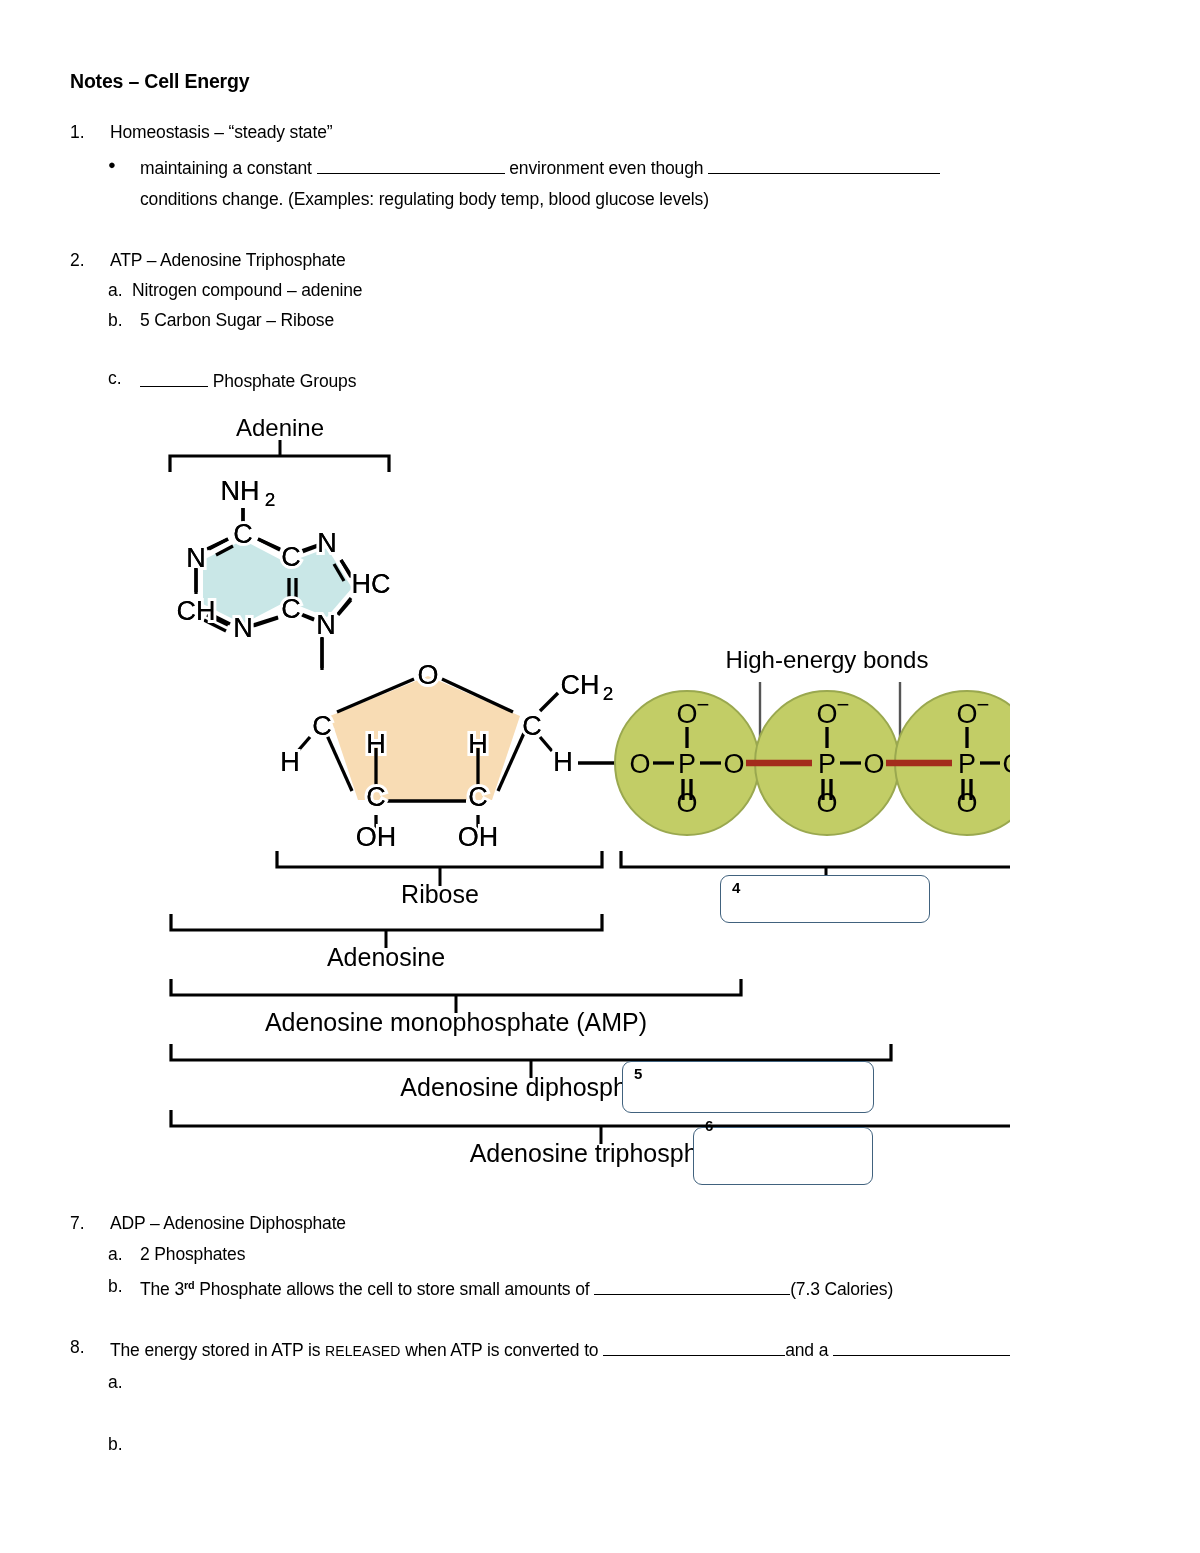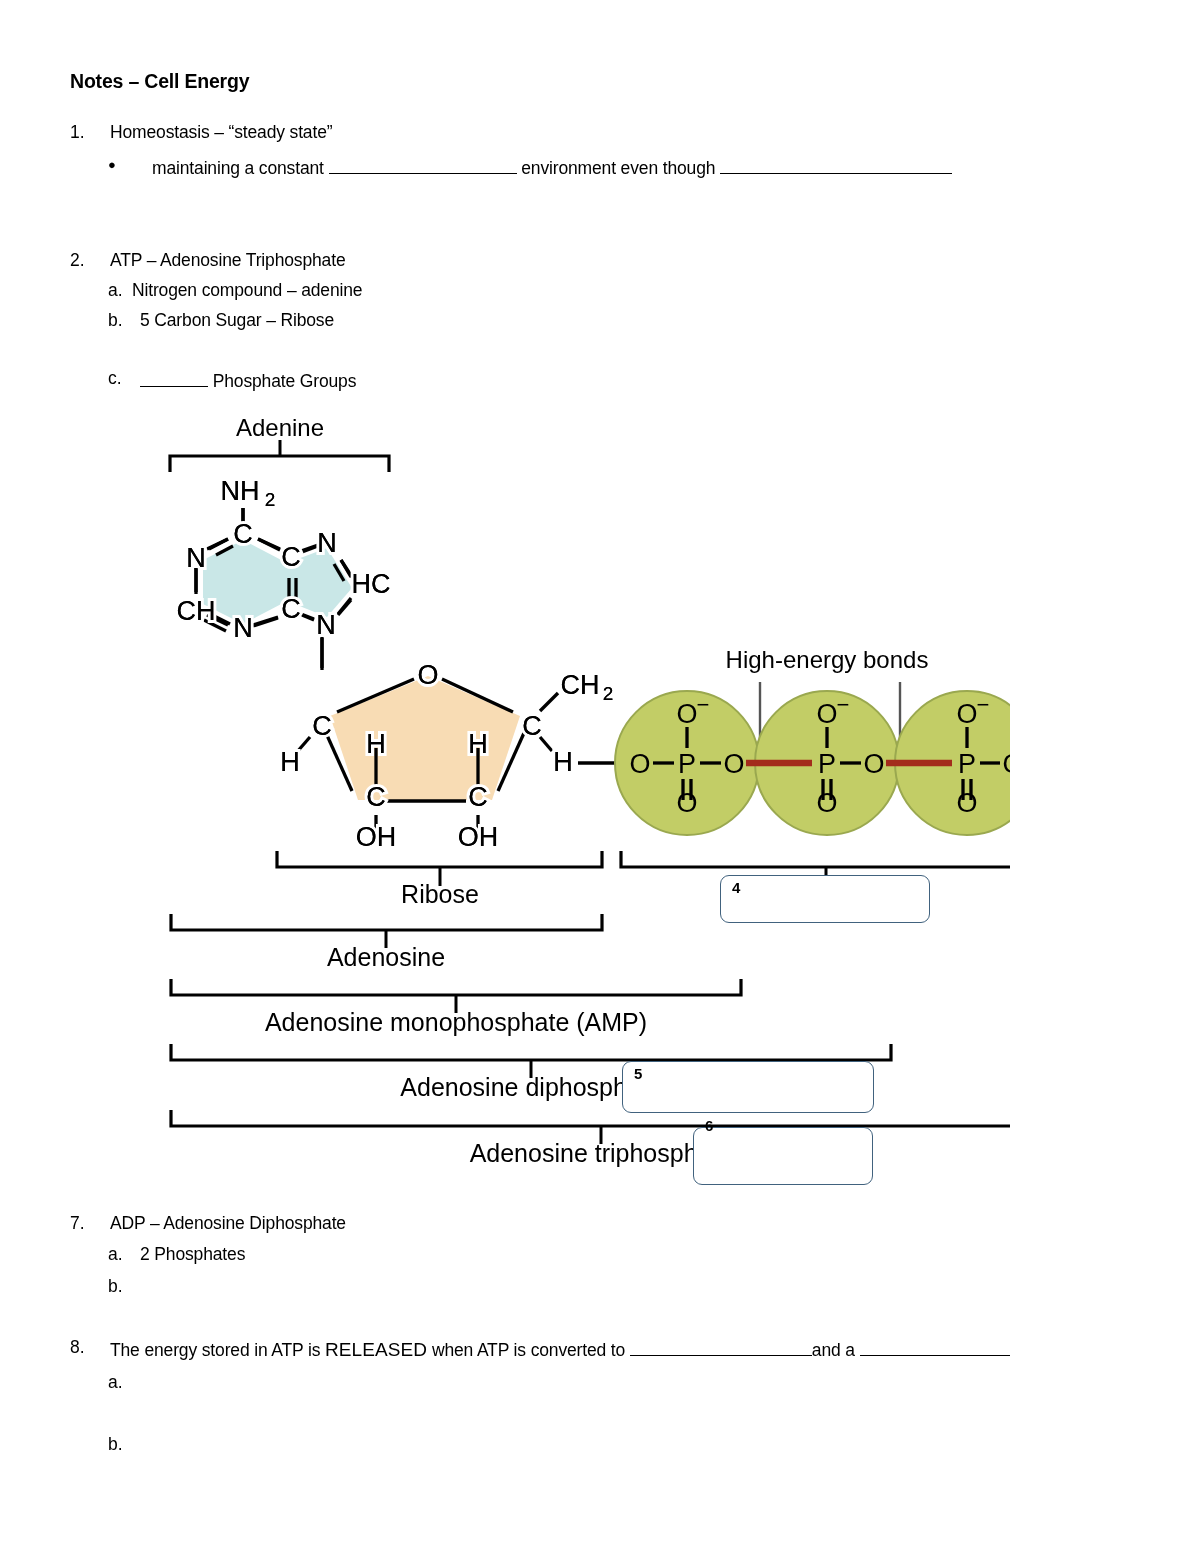--- a/index.html
+++ b/index.html
@@ -41,21 +41,21 @@
     font-size: 17.5px;
     white-space: nowrap;
   }
   .bullet-dot {
     position: absolute;
     font-size: 13px;
     white-space: nowrap;
   }
   .b { font-weight: normal; }
   .smallcaps {
-    font-size: 19px;
+    font-size: 14px;
     letter-spacing: 0.1px;
   }
   sup {
     font-size: 0.62em;
     vertical-align: super;
     font-weight: bold;
   }
   .blank {
     display: inline-block;
     border-bottom: 1.6px solid #000;
@@ -98,26 +98,27 @@
 <body>
 
 <div id="page">
 
   <div class="doc-title">Notes – Cell Energy</div>
 
   <div class="marker" style="left:70px; top:122px;">1.</div>
   <div class="num-item b" style="left:110px; top:122px;">Homeostasis – “steady state”</div>
 
   <div class="bullet-dot" style="left:108px; top:157px;">●</div>
-  <div class="num-item" style="left:152px; top:155px;">
+  <div class="num-item" style="left:140px; top:155px;">
     <span>maintaining a constant</span>
     <span class="blank" style="width:188px;"></span>
     <span>environment even though</span>
     <span class="blank" style="width:232px;"></span>
   </div>
+  <div class="num-item" style="left:140px; top:189px;">conditions change. (Examples: regulating body temp, blood glucose levels)</div>
 
   <div class="marker b" style="left:70px; top:250px;">2.</div>
   <div class="num-item b" style="left:110px; top:250px;">ATP – Adenosine Triphosphate</div>
 
   <div class="marker" style="left:108px; top:280px;">a.</div>
   <div class="num-item" style="left:132px; top:280px;">
     <span>Nitrogen compound – </span><span class="b">adenine</span>
   </div>
 
   <div class="marker" style="left:108px; top:310px;">b.</div>
@@ -376,20 +377,24 @@
     <span class="bn" style="top:-10px;">6</span>
   </div>
 
   <div class="marker b" style="left:70px; top:1213px;">7.</div>
   <div class="num-item b" style="left:110px; top:1213px;">ADP – Adenosine Diphosphate</div>
 
   <div class="marker" style="left:108px; top:1244px;">a.</div>
   <div class="num-item" style="left:140px; top:1244px;">2 Phosphates</div>
 
   <div class="marker" style="left:108px; top:1276px;">b.</div>
+  <div class="num-item" style="left:140px; top:1276px;">
+    <span>The 3</span><sup>rd</sup><span> Phosphate allows the cell to store small amounts of</span>
+    <span class="blank" style="width:196px;"></span><span>(7.3 Calories)</span>
+  </div>
 
   <div class="marker" style="left:70px; top:1337px;">8.</div>
   <div class="num-item" style="left:110px; top:1337px;">
     <span>The energy stored in </span><span class="b">ATP</span><span> is </span><span class="smallcaps">RELEASED</span><span> when ATP is converted to</span>
     <span class="blank" style="width:182px;"></span><span>and a</span>
     <span class="blank" style="width:180px;"></span><span>.</span>
   </div>
 
   <div class="marker" style="left:108px; top:1372px;">a.</div>
 

